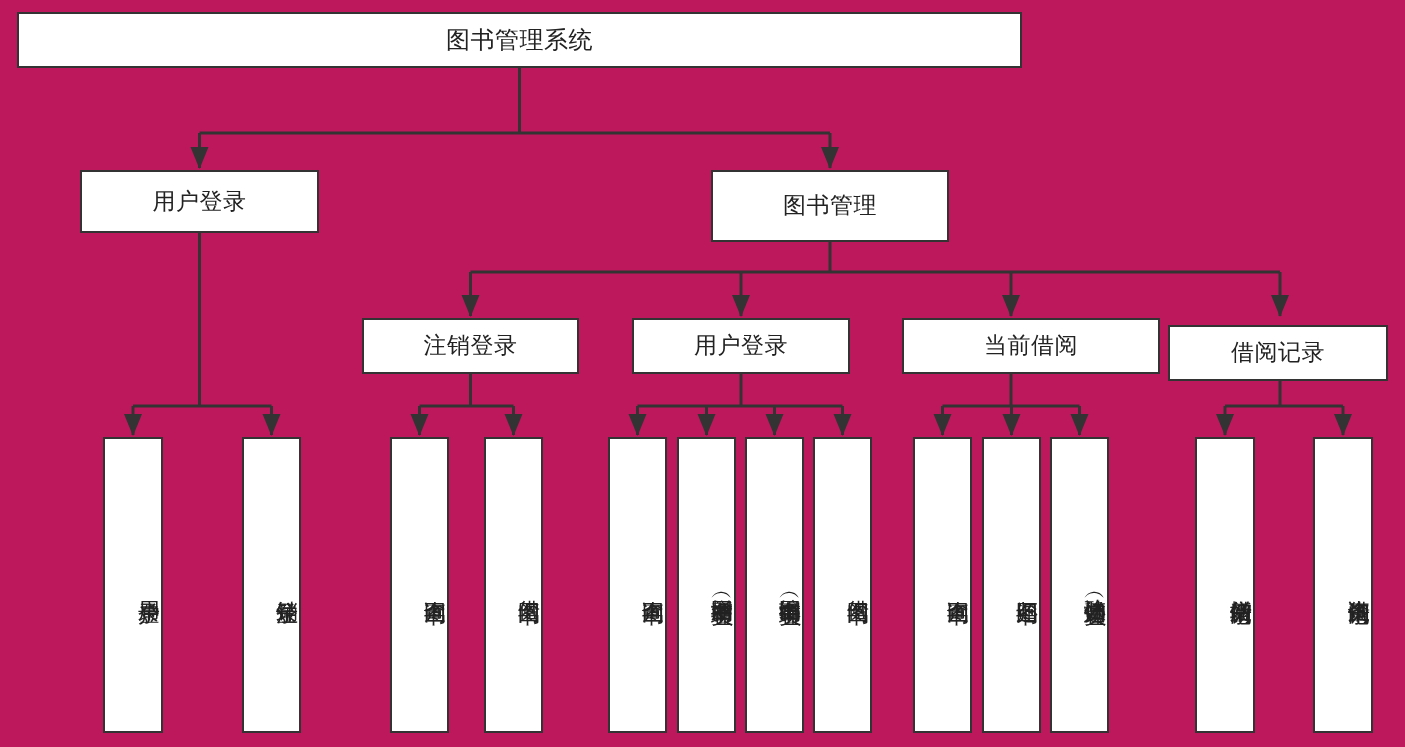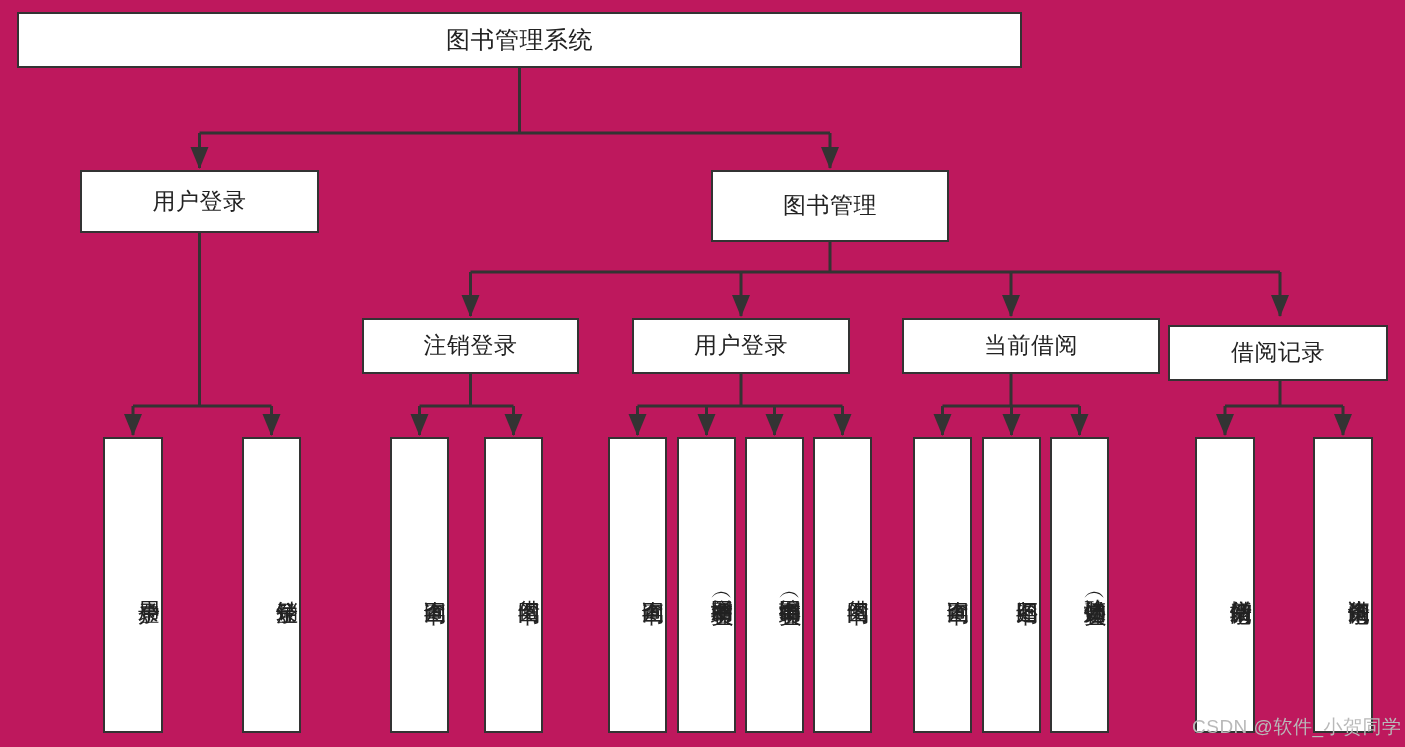--- a/index.html
+++ b/index.html
@@ -184,15 +184,14 @@
   <div class="node vert" style="left: 1050px; top: 437px; width: 59px; height: 296px;">
     <span class="nlabel">确认归还（管理员）</span>
   </div>
   <div class="node vert" style="left: 1195px; top: 437px; width: 60px; height: 296px;">
     <span class="nlabel">新增借阅记录</span>
   </div>
   <div class="node vert" style="left: 1313px; top: 437px; width: 60px; height: 296px;">
     <span class="nlabel">查询借阅记录</span>
   </div>
 
-  <div class="watermark" style="left: 1192px; top: 714px;">CSDN @软件_小贺同学</div>
 
 </div>
 
 </body></html>

